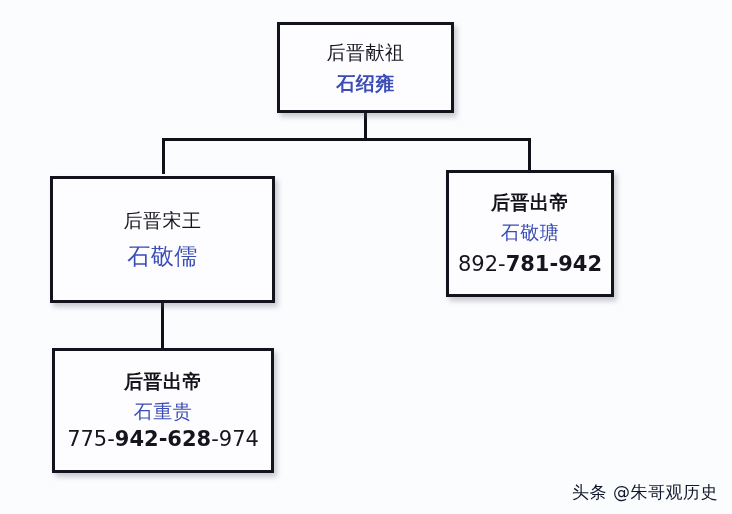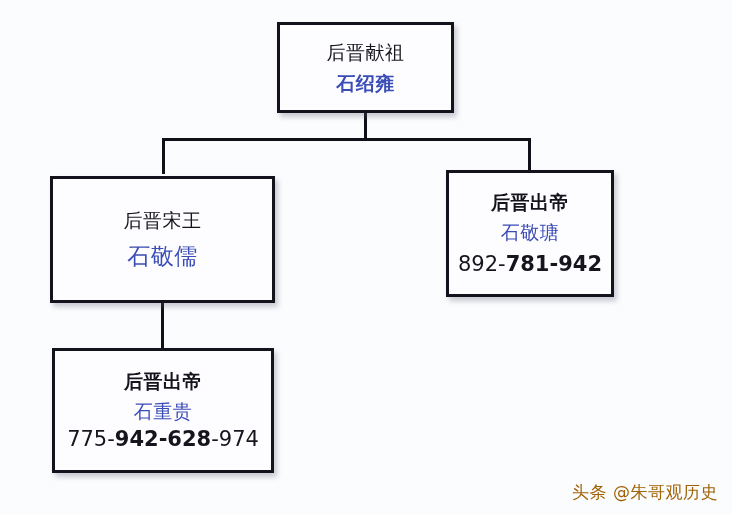--- a/index.html
+++ b/index.html
@@ -88,21 +88,21 @@
   #node-chudi .node-title { font-size: 19px; margin-bottom: 8px; }
   #node-chudi .node-name  { font-size: 19px; margin-bottom: 4px; }
   #node-chudi .node-dates { font-size: 21px; }
 
   
   #watermark {
     position: absolute;
     right: 14px;
     bottom: 10px;
     font-size: 17px;
-    color: #a16207;
+    color: #0f172a;
     letter-spacing: 0.5px;
     white-space: nowrap;
   }
 </style>
 </head>
 <body>
 
 <div id="canvas">
 
   <div class="line line-v" style="left:364px; top:113px; height:28px;"></div>

